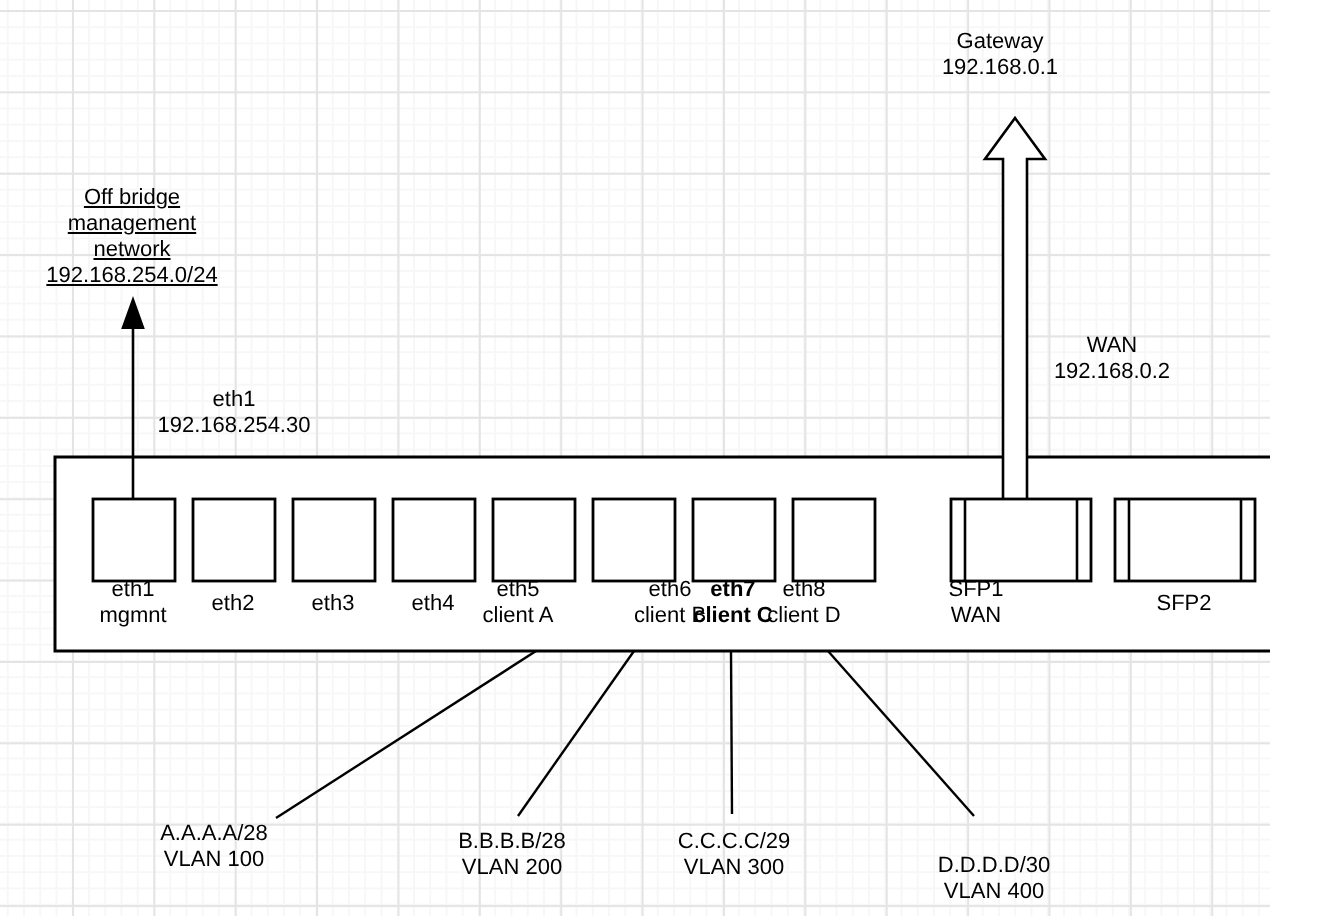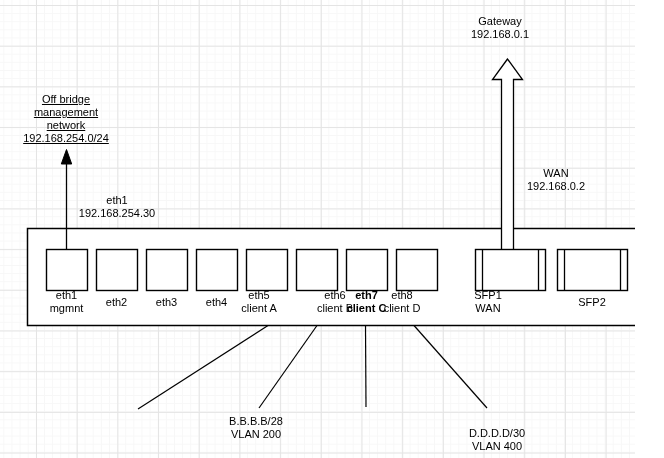--- a/index.html
+++ b/index.html
@@ -131,18 +131,22 @@
   <div class="port-lbl p-eth6">eth6
 client B</div>
   <div class="port-lbl p-eth7">eth7
 client C</div>
   <div class="port-lbl p-eth8">eth8
 client D</div>
   <div class="port-lbl p-sfp1">SFP1
 WAN</div>
   <div class="port-lbl p-sfp2">SFP2</div>
 
+  <div class="lbl x-vlana">A.A.A.A/28
+VLAN 100</div>
   <div class="lbl x-vlanb">B.B.B.B/28
 VLAN 200</div>
+  <div class="lbl x-vlanc">C.C.C.C/29
+VLAN 300</div>
   <div class="lbl x-vland">D.D.D.D/30
 VLAN 400</div>
 
 </div>
 
 </body></html>

